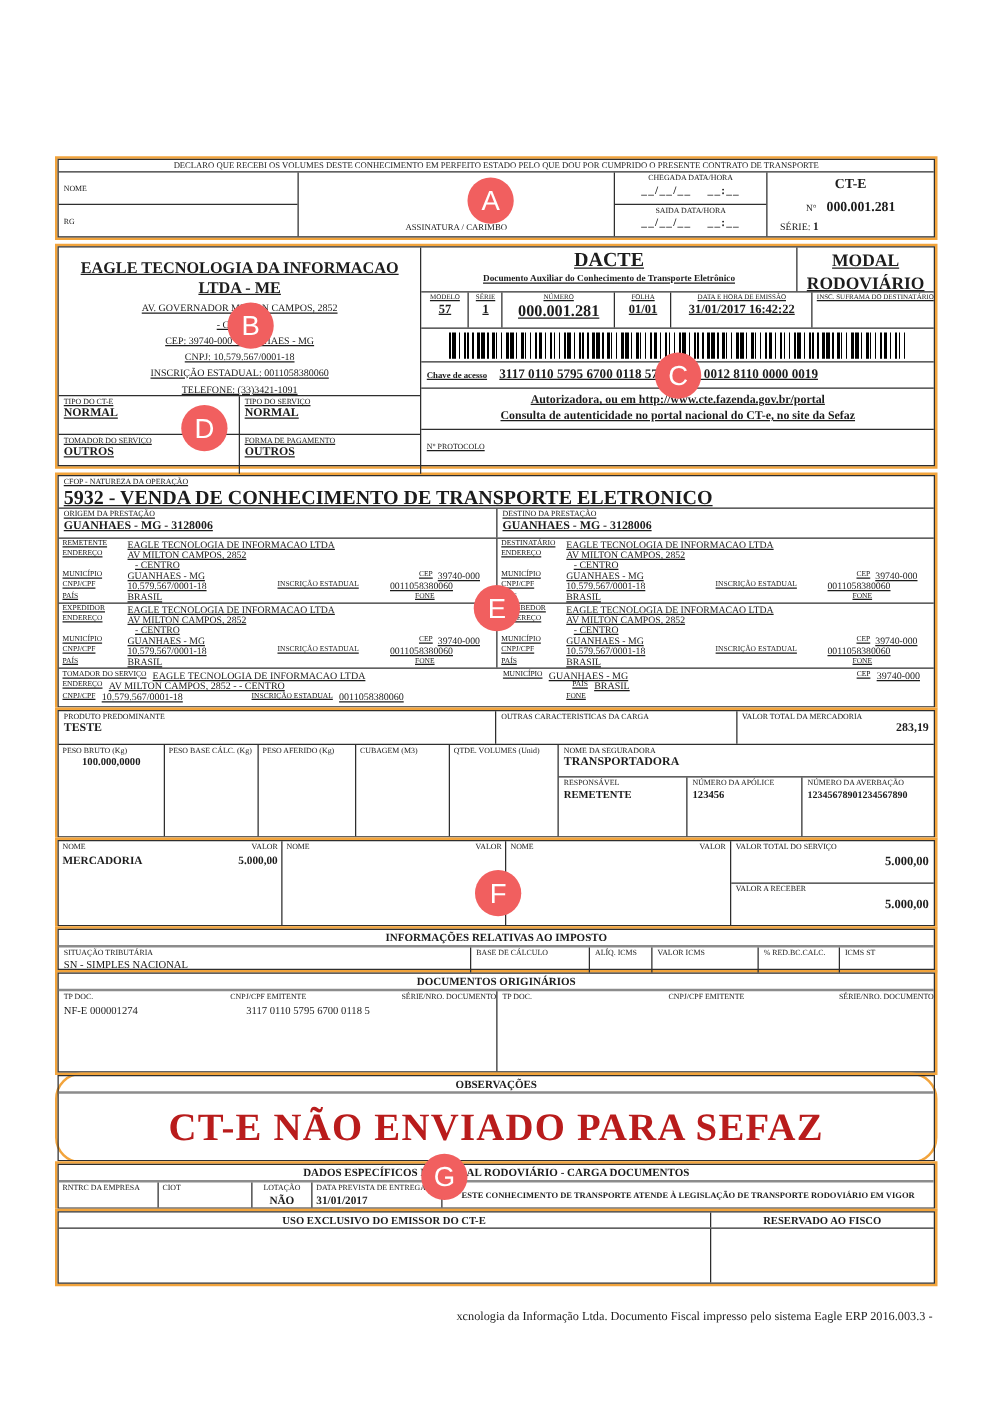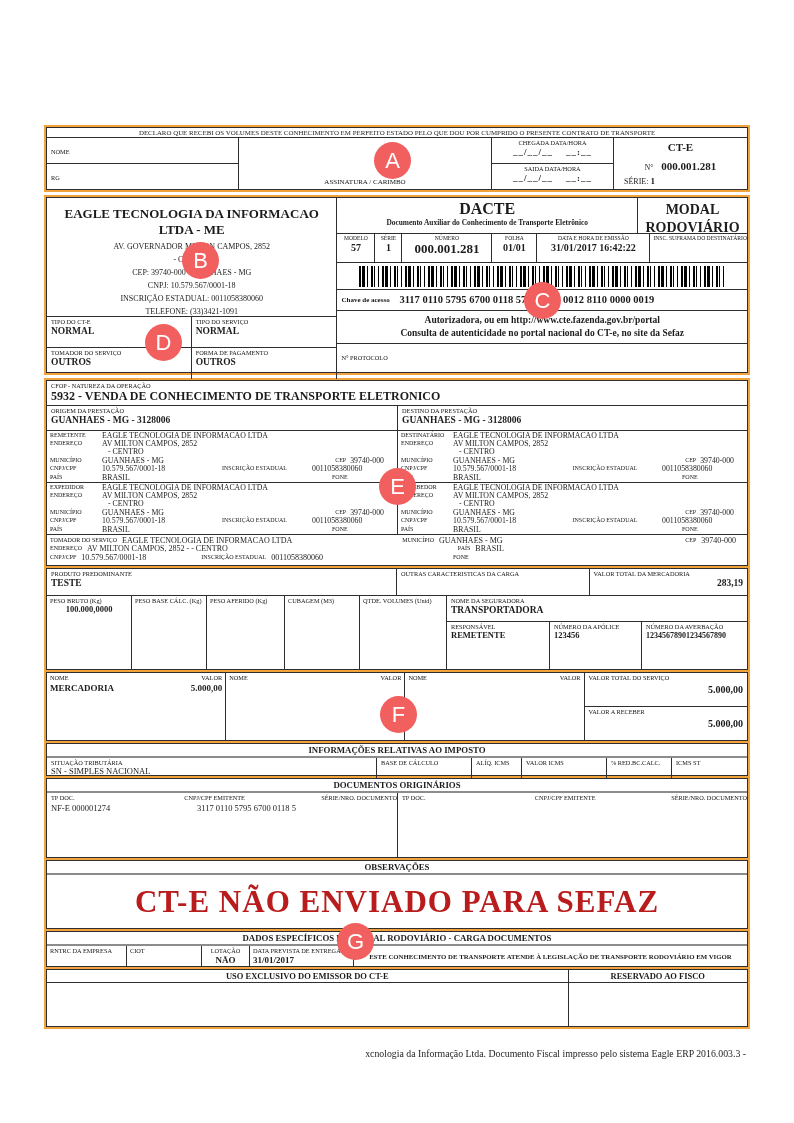--- a/index.html
+++ b/index.html
@@ -8,21 +8,21 @@
     --line:#2e2e2e;
     --graybar:#8c8c8c;
   }
   *{box-sizing:border-box;}
   body{margin:0;background:#fff;}
   .page{position:relative;width:794px;height:1123px;background:#fff;
         font-family:"Liberation Serif","DejaVu Serif",serif;color:var(--ink);overflow:hidden;}
   .doc{position:absolute;left:44px;top:125px;width:706px;}
   .box{border:2px solid var(--orange);background:#fff;}
   .box + .box{margin-top:-2px;}
-  .gap{margin-top:3px !important;}
+  .gap{margin-top:3px !important;text-decoration:underline;}
   .inner{border:1px solid var(--line);width:100%;height:100%;display:flex;flex-direction:column;}
   .lb{font-size:6.3px;line-height:1.25;color:#151515;white-space:nowrap;}
   .val{font-weight:bold;font-size:9px;line-height:1.15;white-space:nowrap;}
   .pre{white-space:pre;}
 
   
   .b-top{height:67px;}
   .decl{border-bottom:1px solid var(--line);text-align:center;font-size:6.9px;padding:1px 0;}
   .top-cols{flex:1;display:flex;}
   .tc{height:100%;}
@@ -71,21 +71,21 @@
   .barcode{width:366px;height:21px;background:repeating-linear-gradient(90deg,#000 0 2px,#fff 2px 3px,#000 3px 6px,#fff 6px 8px,#000 8px 9px,#fff 9px 12px,#000 12px 14px,#fff 14px 15px,#000 15px 16px,#fff 16px 19px,#000 19px 20px,#fff 20px 23px);}
   .r-chave{border-bottom:1px solid var(--line);height:21px;display:flex;align-items:center;}
   .r-chave .lb{font-weight:bold;font-size:7px;width:62px;padding-left:4px;}
   .r-chave .val{font-size:10.5px;}
   .r-consulta{border-bottom:1px solid var(--line);height:33px;text-align:center;font-weight:bold;font-size:9.5px;padding-top:3px;line-height:1.35;}
   .r-proto{flex:1;padding:2px 4px;}
 
   
   .b-body{height:190px;}
   .cfop-row{border-bottom:1px solid var(--line);height:26px;padding:1px 4px;}
-  .cfop-row .val{font-size:12px;}
+  .cfop-row .val{font-size:16px;}
   .od-row{border-bottom:1px solid var(--line);height:26px;display:flex;}
   .od{width:50%;padding:1px 4px;}
   .od + .od{border-left:1px solid var(--line);}
   .od .val{font-size:9.5px;}
   .party-row{border-bottom:1px solid var(--line);height:52px;display:flex;}
   .party{width:50%;padding:1px 3px 0 3px;display:flex;flex-direction:column;}
   .party + .party{border-left:1px solid var(--line);}
   .prow{display:flex;height:8.4px;align-items:flex-start;}
   .plb{width:52px;flex:none;font-size:6px;line-height:1.3;color:#151515;white-space:nowrap;}
   .pval{font-size:7.8px;line-height:1.1;white-space:nowrap;}
@@ -157,21 +157,21 @@
   .dhead{display:flex;}
   .dh1{width:150px;padding-left:4px;}
   .dh2{width:150px;}
   .dh3{flex:1;}
   .drow{display:flex;margin-top:2px;}
   .drow .pval{font-size:8.5px;}
   .dv1{width:150px;padding-left:4px;}
   .dv2{flex:1;}
 
   
-  .b-obs{height:73px;}
+  .b-obs{height:73px;border-radius:21px;}
   .wm{flex:1;display:flex;align-items:center;justify-content:center;
       font-weight:bold;font-size:31px;letter-spacing:1px;color:#b91c1c;white-space:nowrap;}
 
   
   .b-modal{height:40px;}
   .mod-row{flex:1;display:flex;}
   .mcell{border-right:1px solid var(--line);padding:1px 3px;text-align:left;}
   .m1{width:80px;}.m2{width:75px;}.m3{width:48px;text-align:center;}.m4{width:104px;}
   .m5{flex:1;border-right:none;display:flex;align-items:center;justify-content:center;
       font-weight:bold;font-size:6.8px;text-align:center;padding:0 3px;white-space:nowrap;}

